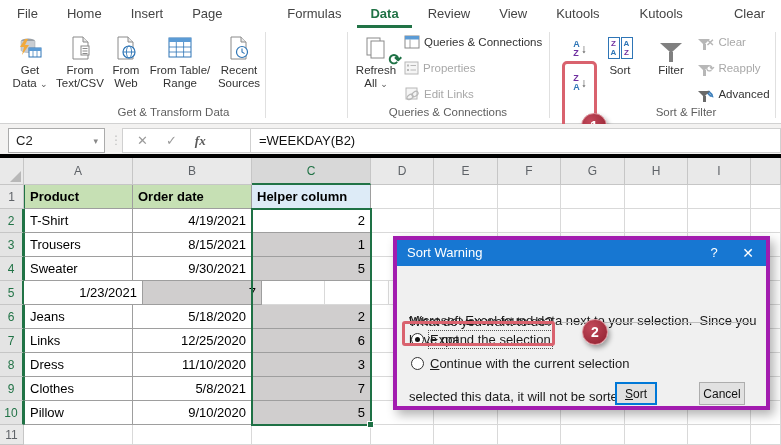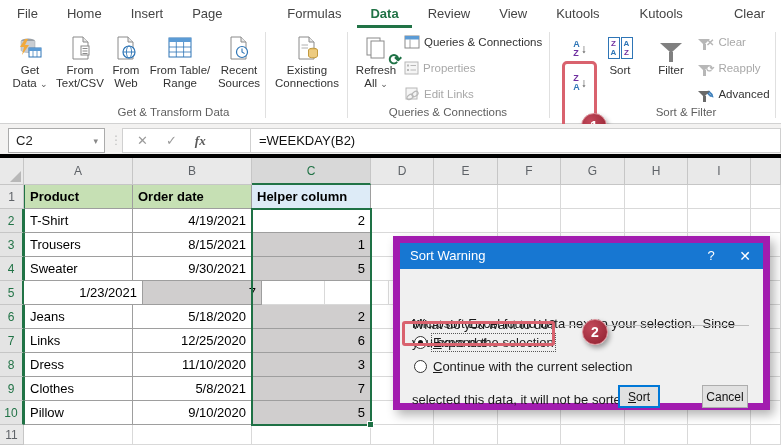--- a/index.html
+++ b/index.html
@@ -87,21 +87,21 @@
   .fill-green { background: #C6E0B4; }
   .fill-blue { background: #DDEBF7; }
   .sel-gray { background: #D0CECE; }
   .rightal { justify-content: flex-end; }
   .sel-overlay { position: absolute; left: 251px; top: 50px; width: 121px; height: 218px;
     border: 2px solid #1E7145; pointer-events: none; }
   .fill-handle { position: absolute; right: -4px; bottom: -4px; width: 7px; height: 7px;
     background: #1E7145; border: 1px solid #fff; }
   
   .dialog { position: absolute; left: 393px; top: 236px; width: 377px; height: 174px;
-    background: #F0F0F0; border: 7px solid #a21caf; box-shadow: 4px 5px 10px rgba(0,0,0,0.3); }
+    background: #F0F0F0; border: 4px solid #a21caf; box-shadow: 4px 5px 10px rgba(0,0,0,0.3); }
   .dlg-title { position: absolute; left: 0; top: 0; width: 100%; height: 26px;
     background: #1777D2; color: #fff; font-size: 13px; line-height: 26px; padding-left: 10px; }
   .dlg-btn { position: absolute; top: 0; width: 32px; height: 26px; color: #fff;
     font-size: 13px; text-align: center; line-height: 26px; }
   .dlg-help { right: 36px; } .dlg-close { right: 2px; font-size: 14px; }
   .dlg-msg { position: absolute; left: 12px; top: 33px; right: 8px; font-size: 13px;
     color: #1A1A1A; line-height: 19px; white-space: pre-wrap; }
   .dlg-question { position: absolute; left: 12px; top: 74px; right: 14px;
     display: flex; align-items: center; font-size: 13px; color: #1A1A1A; }
   .dlg-question .gline { flex: 1; border-top: 1px solid #BDBDBD; margin-left: 8px; margin-top: 2px; }
@@ -212,34 +212,20 @@
           <path d="M4 2h10l5 5v17H4z" fill="#fff" stroke="#8A8A8A"></path>
             <path d="M14 2v5h5" fill="#E8E8E8" stroke="#8A8A8A"></path>
           <circle cx="15" cy="17" r="5.5" fill="#fff" stroke="#2E75B6" stroke-width="1.2"></circle>
           <path d="M15 13.5V17l2.6 1.6" fill="none" stroke="#2E75B6" stroke-width="1.1"></path>
         </svg>
       </div>
       <div>Recent</div>
       <div>Sources</div>
     </div>
     <div class="vsep" style="left:265px;"></div>
-    <div class="btn-lg" style="left:270px;width:74px;">
-      <div class="ic">
-        <svg width="26" height="26" viewBox="0 0 26 26">
-          <path d="M5 2h10l5 5v17H5z" fill="#fff" stroke="#8A8A8A"></path>
-            <path d="M15 2v5h5" fill="#E8E8E8" stroke="#8A8A8A"></path>
-          <line x1="7.5" y1="10" x2="14" y2="10" stroke="#B0B0B0"></line>
-            <line x1="7.5" y1="13" x2="14" y2="13" stroke="#B0B0B0"></line>
-          <ellipse cx="19" cy="15" rx="4.5" ry="1.8" fill="#E8C06A" stroke="#C29A3F"></ellipse>
-          <path d="M14.5 15v6c0 1 2 1.8 4.5 1.8s4.5-.8 4.5-1.8v-6" fill="#EDCB80" stroke="#C29A3F"></path>
-        </svg>
-      </div>
-      <div>Existing</div>
-      <div>Connections</div>
-    </div>
     <div class="vsep" style="left:347px;"></div>
 
     <div class="btn-lg" style="left:352px;width:48px;">
       <div class="ic" style="position:relative;">
         <svg width="26" height="26" viewBox="0 0 26 26">
           <rect x="4" y="3" width="13" height="17" fill="#fff" stroke="#8A8A8A"></rect>
           <rect x="8" y="6" width="13" height="17" fill="#fff" stroke="#8A8A8A"></rect>
         </svg>
         <span style="position:absolute;right:-2px;bottom:-2px;color:#1E7145;font-size:16px;font-weight:bold;">⟳</span>
       </div>

